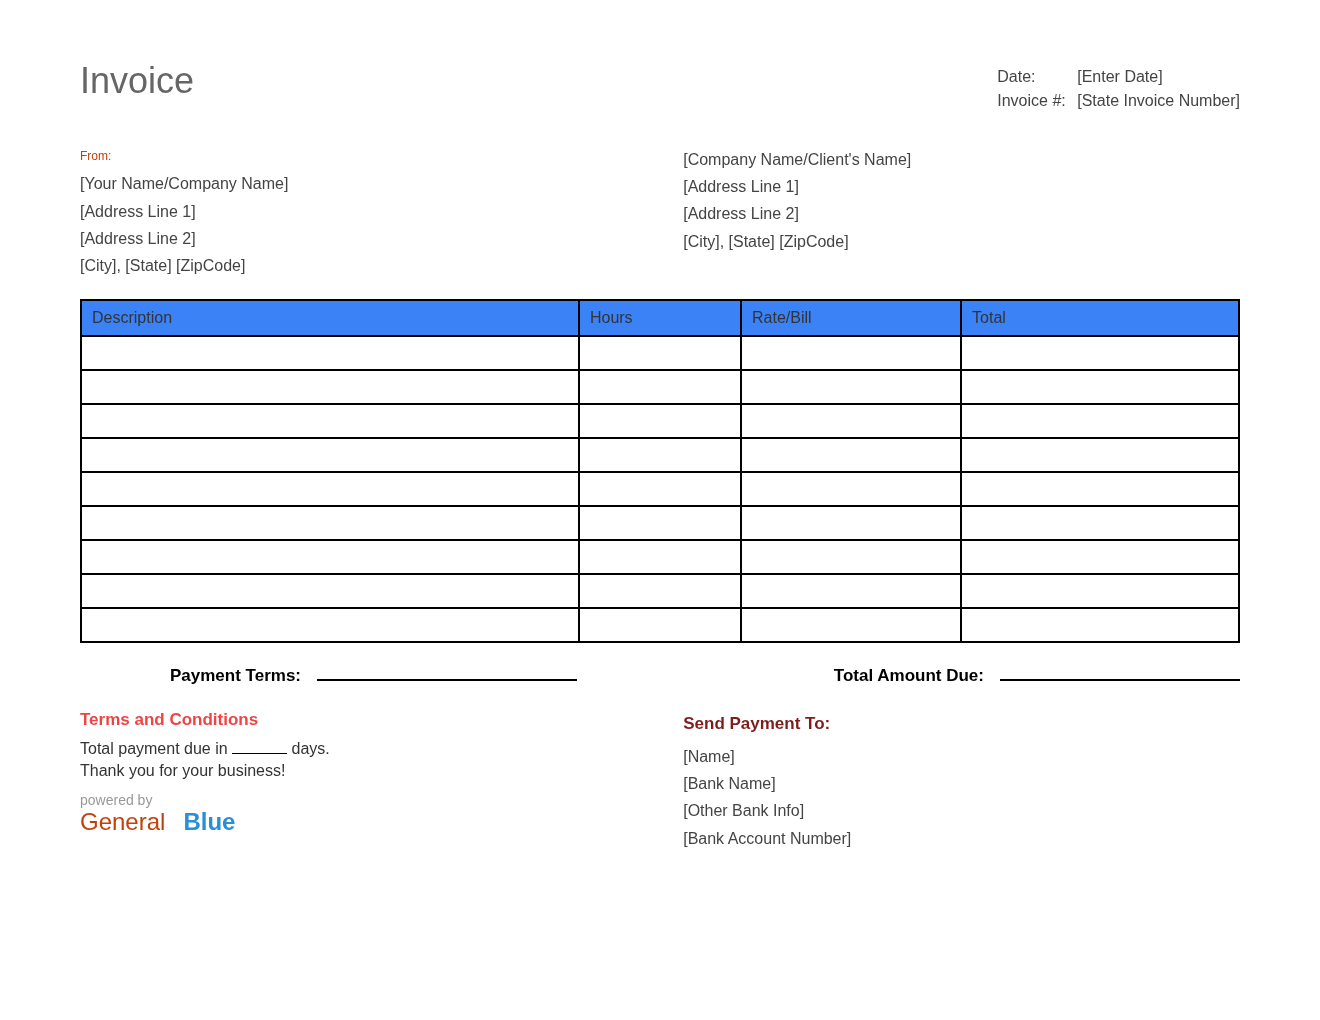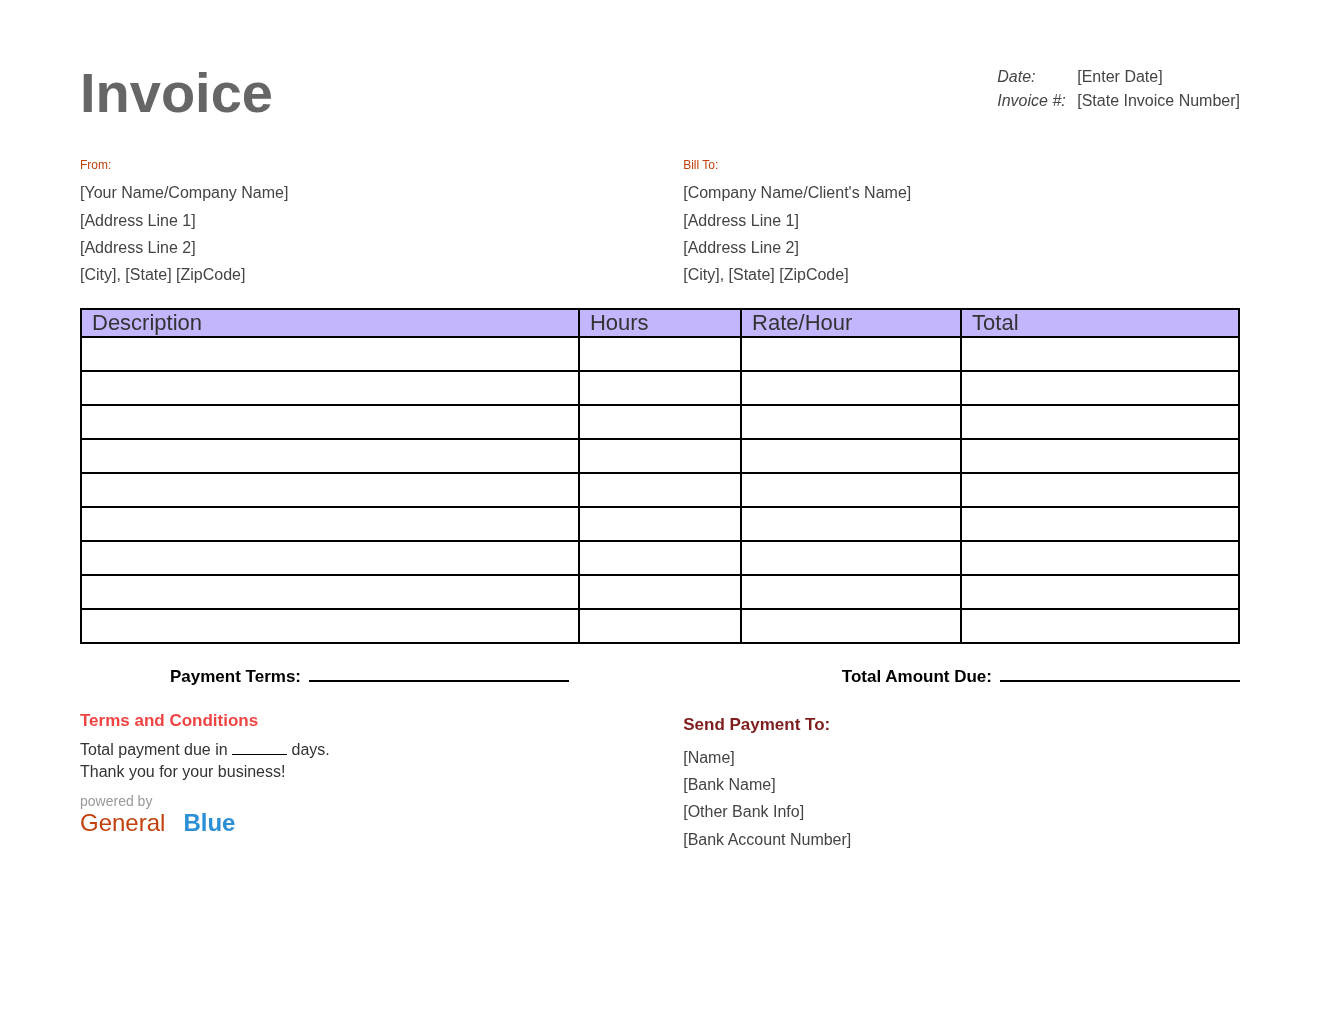--- a/index.html
+++ b/index.html
@@ -15,36 +15,35 @@
       padding: 60px 80px;
       color: #333;
     }
     .header-row {
       display: flex;
       justify-content: space-between;
       align-items: flex-start;
       margin-bottom: 30px;
     }
     .title {
-      font-size: 56px;
-      font-weight: bold;
+      font-size: 36px;
+      font-weight: normal;
       color: #666;
     }
     .meta-block {
       margin-top: 8px;
       font-size: 16px;
       color: #444;
     }
     .meta-row {
       display: flex;
       margin-bottom: 6px;
     }
     .meta-label {
       width: 80px;
-      font-style: italic;
     }
     .info-row {
       display: flex;
       justify-content: space-between;
       margin-bottom: 20px;
     }
     .info-block {
       width: 48%;
       font-size: 16px;
       line-height: 1.7;
@@ -55,46 +54,46 @@
       color: #c2410c;
       margin-bottom: 4px;
       font-size: 12px;
     }
     table {
       width: 100%;
       border-collapse: collapse;
       margin-bottom: 16px;
     }
     th {
-      background: #c4b5fd;
+      background: #3b82f6;
       border: 2px solid #000;
-      padding: 0 10px;
+      padding: 8px 10px;
       text-align: left;
       font-weight: normal;
-      font-size: 22px;
+      font-size: 16px;
       color: #333;
     }
     td {
       border: 2px solid #000;
       height: 34px;
       padding: 4px 8px;
     }
     .col-desc { width: 43%; }
     .col-hours { width: 14%; }
     .col-rate { width: 19%; }
     .col-total { width: 24%; }
     .summary-row {
       display: flex;
       justify-content: space-between;
       margin-bottom: 24px;
     }
     .summary-item {
       display: flex;
       align-items: baseline;
-      gap: 8px;
+      gap: 16px;
     }
     .summary-label {
       font-weight: bold;
       font-size: 17px;
       color: #000;
     }
     .summary-line {
       border-bottom: 2px solid #000;
       width: 260px;
       height: 22px;
@@ -183,34 +182,33 @@
 
 <div class="info-row">
   <div class="info-block">
     <div class="info-heading">From:</div>
     <div>[Your Name/Company Name]</div>
     <div>[Address Line 1]</div>
     <div>[Address Line 2]</div>
     <div>[City], [State] [ZipCode]</div>
   </div>
   <div class="info-block">
-    <div class="info-heading">Bill To:</div>
     <div>[Company Name/Client's Name]</div>
     <div>[Address Line 1]</div>
     <div>[Address Line 2]</div>
     <div>[City], [State] [ZipCode]</div>
   </div>
 </div>
 
 <table>
   <thead>
     <tr>
       <th class="col-desc">Description</th>
       <th class="col-hours">Hours</th>
-      <th class="col-rate">Rate/Hour</th>
+      <th class="col-rate">Rate/Bill</th>
       <th class="col-total">Total</th>
     </tr>
   </thead>
   <tbody id="table-body">
       <tr>
         <td></td>
         <td></td>
         <td></td>
         <td></td>
       </tr>

